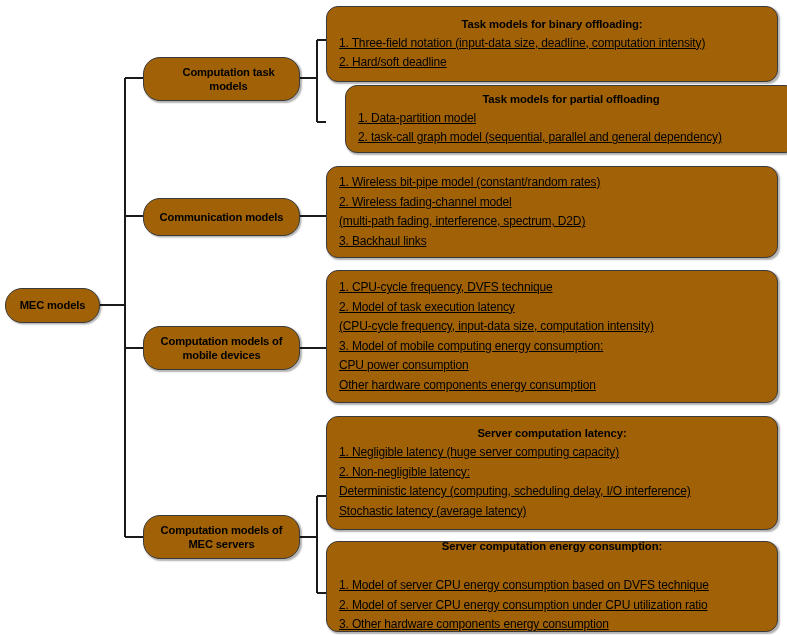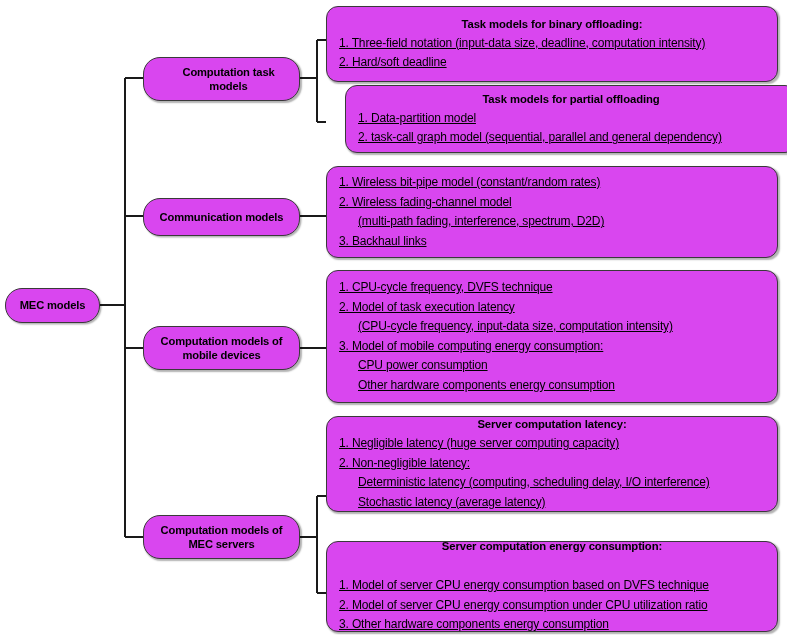--- a/index.html
+++ b/index.html
@@ -27,21 +27,21 @@
     left: 0;
     top: 0;
     width: 787px;
     height: 635px;
     pointer-events: none;
   }
 
   .node {
     position: absolute;
     box-sizing: border-box;
-    background: #d946ef;
+    background: #a16207;
     border: 1.3px solid #3a3a3a;
     border-radius: 17px;
     box-shadow: 1.5px 1.5px 1.5px rgba(0,0,0,0.30);
     color: #000000;
   }
 
   
   .pill {
     display: flex;
     align-items: center;
@@ -79,21 +79,21 @@
   }
   .panel ol.panel-list li {
     font-size: 12px;
     line-height: 19.5px;
     letter-spacing: -0.15px;
     white-space: nowrap;
     padding-left: 12px;
     text-decoration: underline;
   }
   .panel ol.panel-list li.sub {
-    padding-left: 31px;
+    padding-left: 12px;
   }
 </style>
 </head>
 <body>
 
 <div id="diagram">
 
   <svg id="connectors" viewBox="0 0 787 635" width="787" height="635" xmlns="http://www.w3.org/2000/svg">
     <g fill="none" stroke="#1a1a1a" stroke-width="1.8" shape-rendering="crispEdges">
 
@@ -182,21 +182,21 @@
     <ol class="panel-list">
       <li>1. CPU-cycle frequency, DVFS technique</li>
       <li>2. Model of task execution latency</li>
       <li class="sub">(CPU-cycle frequency, input-data size, computation intensity)</li>
       <li>3. Model of mobile computing energy consumption:</li>
       <li class="sub">CPU power consumption</li>
       <li class="sub">Other hardware components energy consumption</li>
     </ol>
   </div>
 
-  <div class="node panel" style="left:326px; top:416px; width:452px; height:96px;">
+  <div class="node panel" style="left:326px; top:416px; width:452px; height:114px;">
     <div class="panel-title">Server computation latency:</div>
     <ol class="panel-list">
       <li>1. Negligible latency (huge server computing capacity)</li>
       <li>2. Non-negligible latency:</li>
       <li class="sub">Deterministic latency (computing, scheduling delay, I/O interference)</li>
       <li class="sub">Stochastic latency (average latency)</li>
     </ol>
   </div>
 
   <div class="node panel" style="left:326px; top:541px; width:452px; height:91px;gap:20px;">

